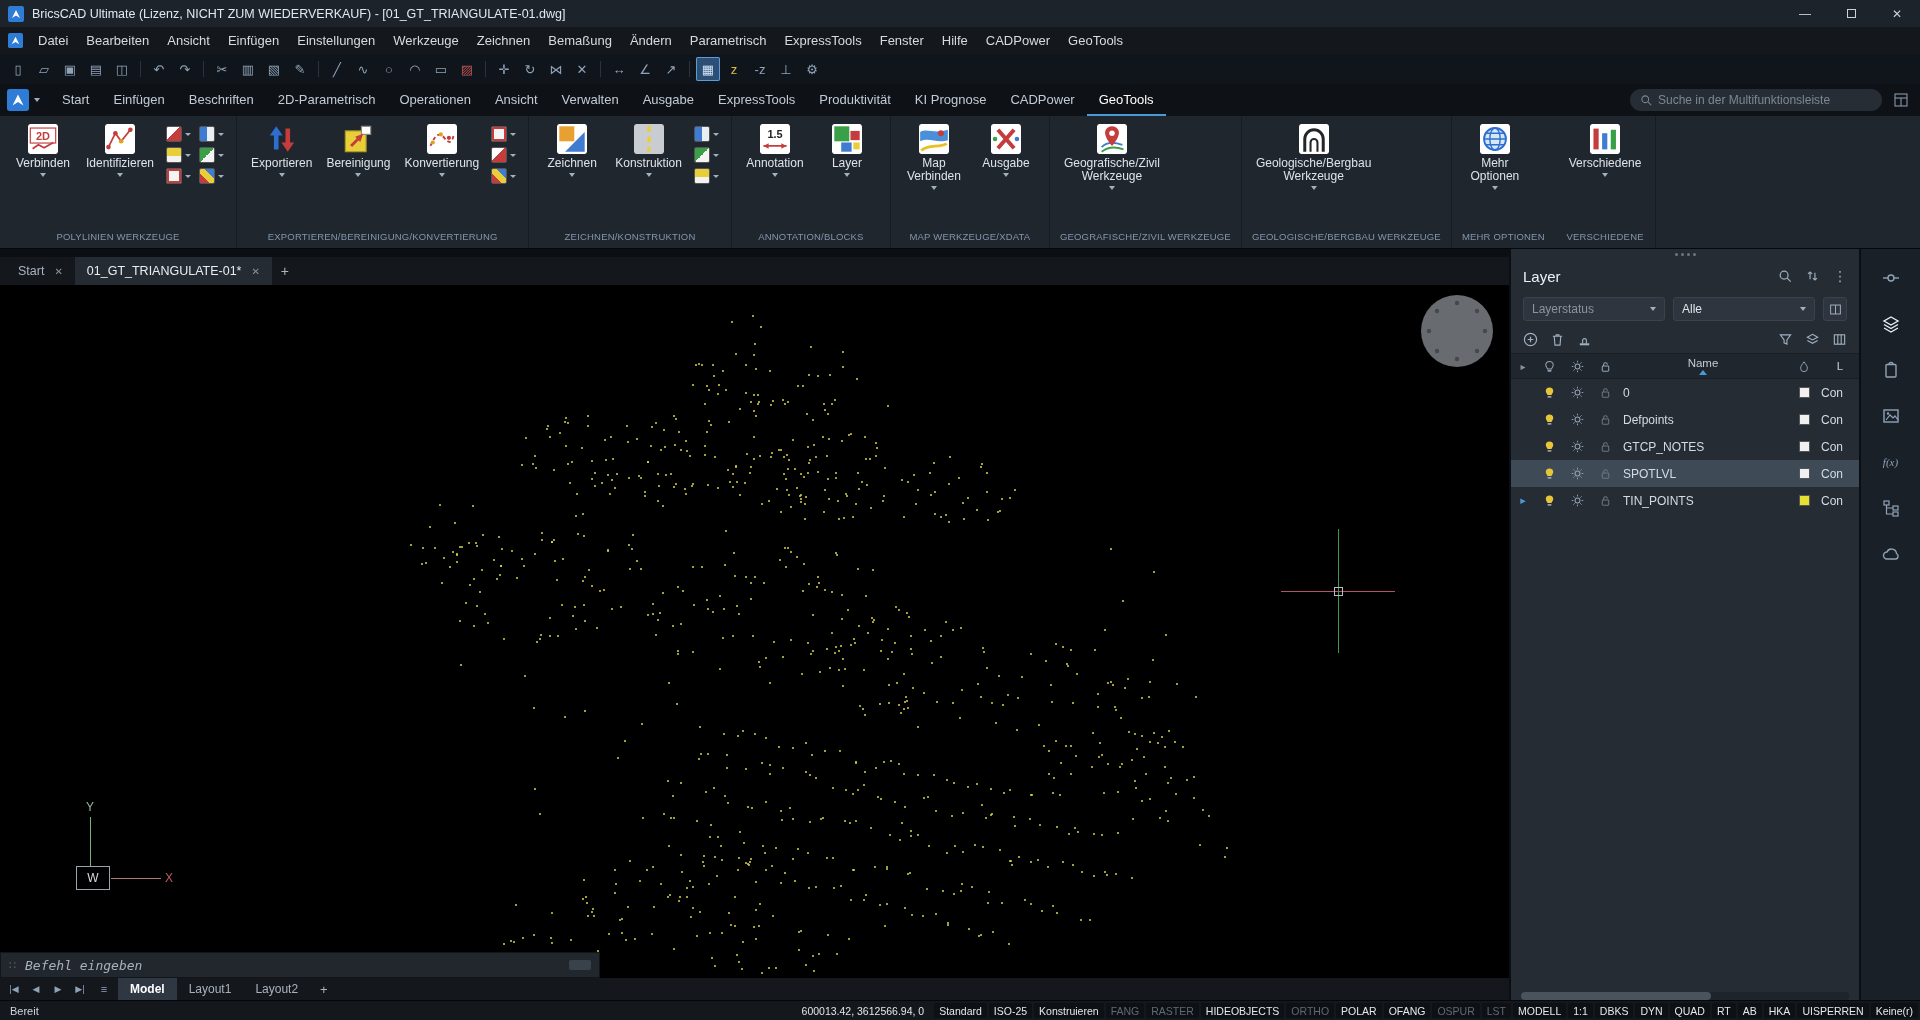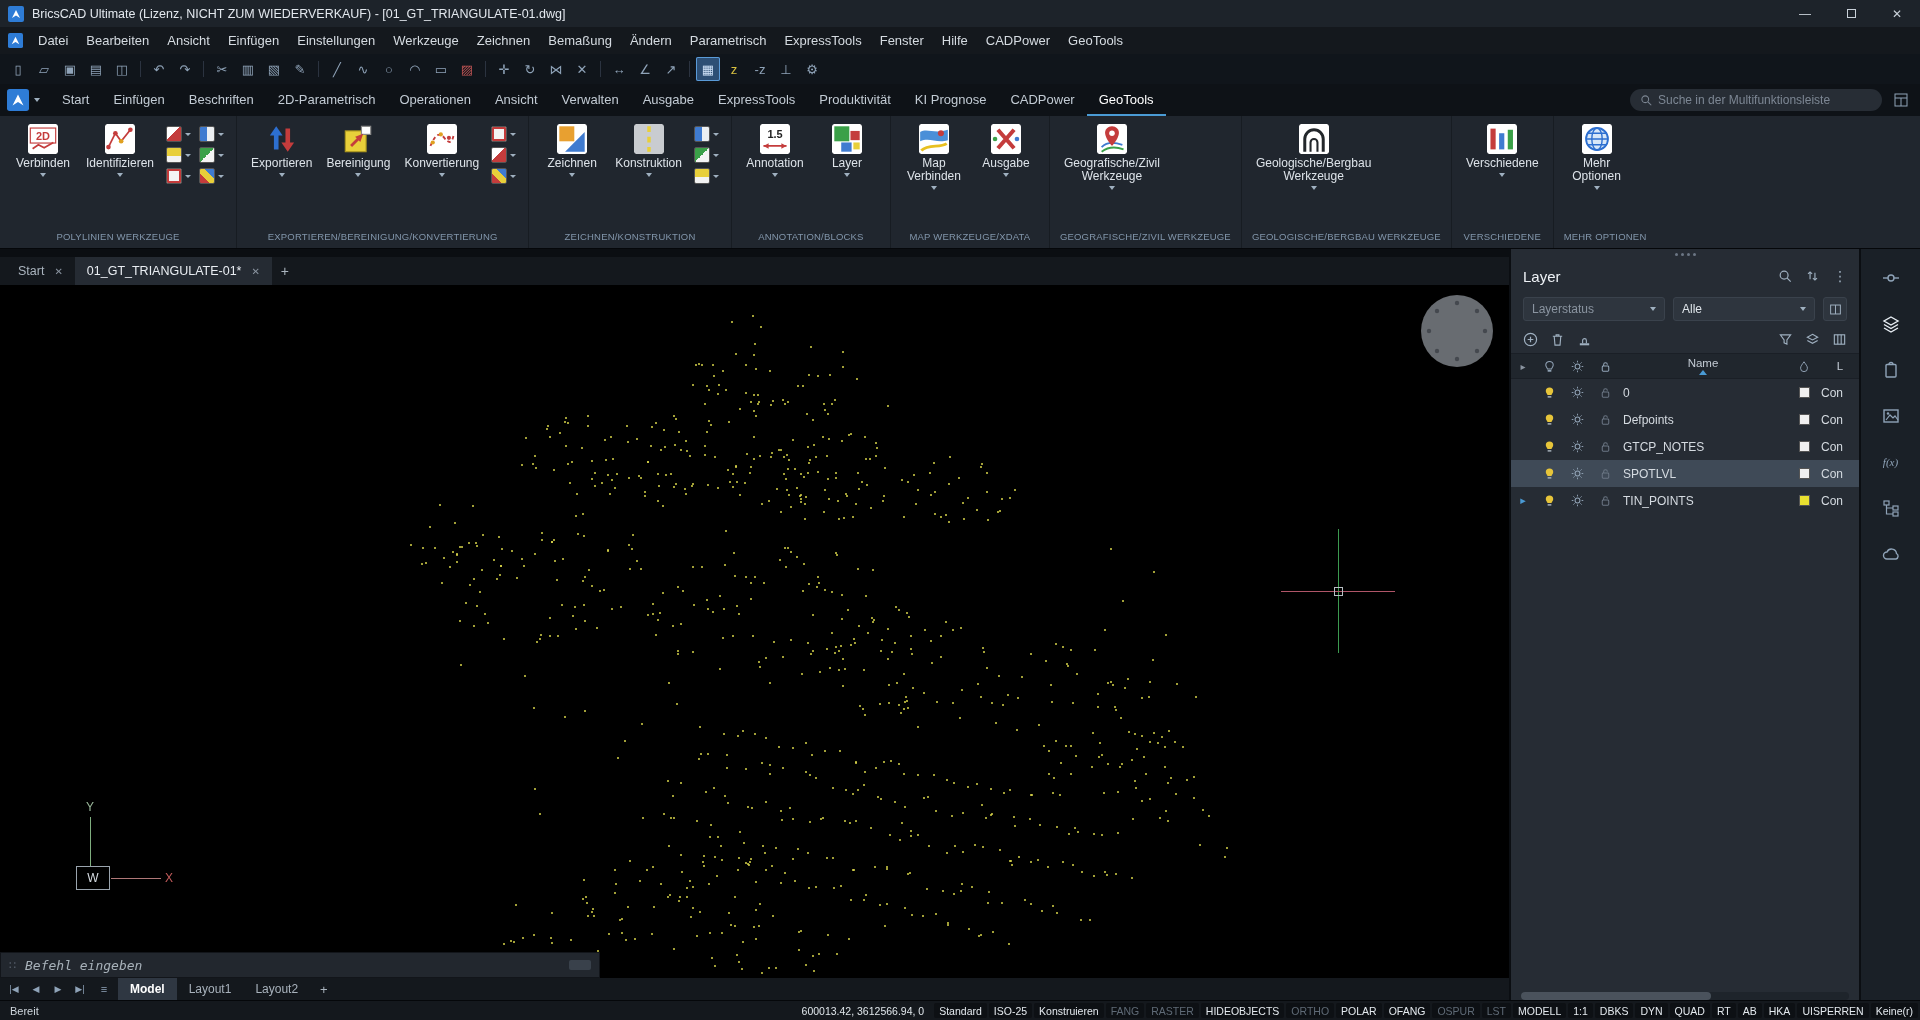--- a/index.html
+++ b/index.html
@@ -604,51 +604,51 @@
               <path d="M10 24 V16 a3 3 0 0 1 6 0 V24" stroke="#23272b" stroke-width="1.8" fill="none"></path>
             </svg>
           <span class="lbl">Geologische/Bergbau
 Werkzeuge</span>
           <span class="chev"></span>
         </div>
       </div>
       <div class="rgroup-title">GEOLOGISCHE/BERGBAU WERKZEUGE</div>
     </div>
 
+    <div class="rgroup" style="border-right:none">
+      <div class="rgroup-body">
+        <div class="rbtn">
+          <svg class="icon30" viewBox="0 0 26 26">
+              <rect width="26" height="26" rx="2" fill="#fff"></rect>
+              <circle cx="13" cy="13" r="9.5" fill="#d7e7f8" stroke="#2d6fd0" stroke-width="1.6"></circle>
+              <ellipse cx="13" cy="13" rx="4.5" ry="9.5" fill="none" stroke="#2d6fd0" stroke-width="1.2"></ellipse>
+              <path d="M3.5 13 H22.5 M5 8 H21 M5 18 H21" stroke="#2d6fd0" stroke-width="1.2" fill="none"></path>
+            </svg>
+          <span class="lbl">Mehr
+Optionen</span>
+          <span class="chev"></span>
+        </div>
+      </div>
+      <div class="rgroup-title">MEHR OPTIONEN</div>
+    </div>
+
     <div class="rgroup">
       <div class="rgroup-body">
         <div class="rbtn">
           <svg class="icon30" viewBox="0 0 26 26">
               <rect width="26" height="26" rx="2" fill="#fff"></rect>
               <rect x="3" y="4" width="4.5" height="18" fill="#c43c3c"></rect>
               <rect x="10.5" y="8" width="4.5" height="14" fill="#3f7bd0"></rect>
               <rect x="18" y="5" width="4.5" height="17" fill="#3aa048"></rect>
             </svg>
           <span class="lbl">Verschiedene</span>
           <span class="chev"></span>
         </div>
       </div>
       <div class="rgroup-title">VERSCHIEDENE</div>
-    </div>
-
-    <div class="rgroup" style="border-right:none">
-      <div class="rgroup-body">
-        <div class="rbtn">
-          <svg class="icon30" viewBox="0 0 26 26">
-              <rect width="26" height="26" rx="2" fill="#fff"></rect>
-              <circle cx="13" cy="13" r="9.5" fill="#d7e7f8" stroke="#2d6fd0" stroke-width="1.6"></circle>
-              <ellipse cx="13" cy="13" rx="4.5" ry="9.5" fill="none" stroke="#2d6fd0" stroke-width="1.2"></ellipse>
-              <path d="M3.5 13 H22.5 M5 8 H21 M5 18 H21" stroke="#2d6fd0" stroke-width="1.2" fill="none"></path>
-            </svg>
-          <span class="lbl">Mehr
-Optionen</span>
-          <span class="chev"></span>
-        </div>
-      </div>
-      <div class="rgroup-title">MEHR OPTIONEN</div>
     </div>
   </div>
 
   <div class="content">
 
     <div class="left-col">
       <div></div>
 
       <div class="doc-tabs">
         <span style="display:flex">

